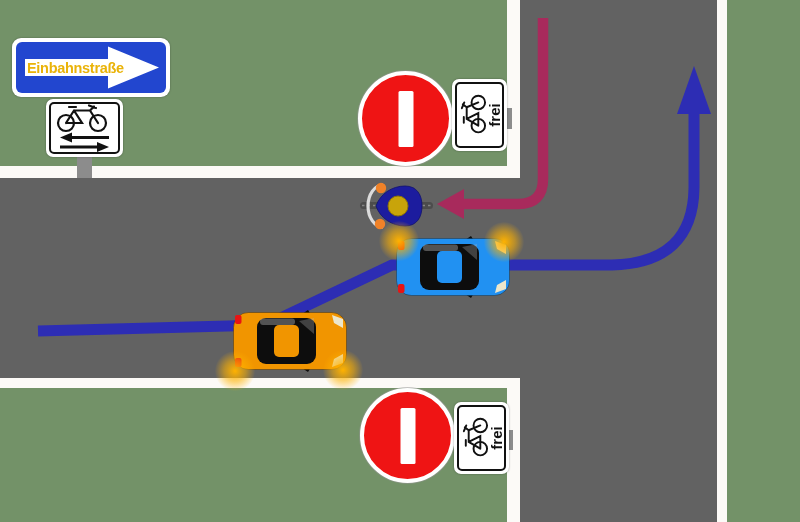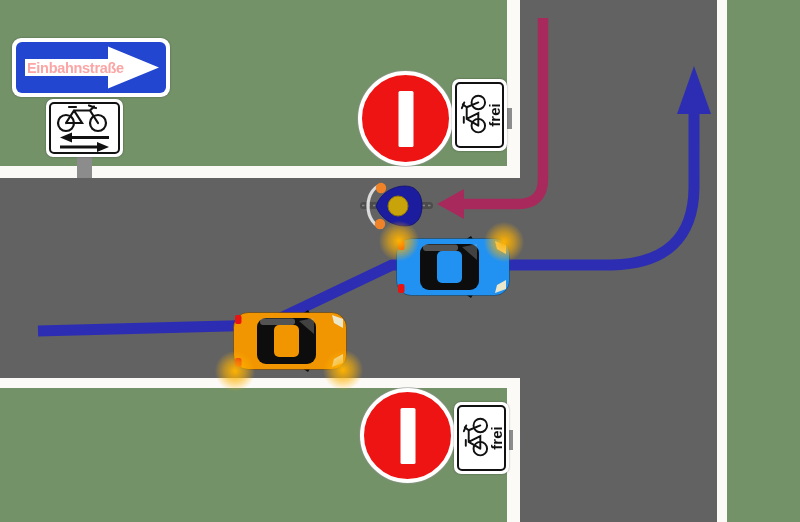--- a/index.html
+++ b/index.html
@@ -10,21 +10,21 @@
   }
   
   .sidewalk{position:absolute;background:var(--sidewalk,#fcfaf7);}
   .grass{position:absolute;background:var(--grass,#739268);}
   
   .routes{position:absolute;left:0;top:0;width:800px;height:522px;pointer-events:none;}
   
   .ow-sign{position:absolute;left:12px;top:38px;width:158px;height:59px;background:#fff;border-radius:9px;box-shadow:0 0 2px rgba(0,0,0,.35);}
   .ow-blue{position:absolute;inset:4px;background:var(--sign-blue,#2246cf);border-radius:6px;overflow:hidden;}
   .ow-blue svg{position:absolute;left:0;top:0;width:100%;height:100%;}
-  .ow-text{position:absolute;left:11px;top:50%;transform:translateY(-50%);font-weight:bold;font-size:14.5px;letter-spacing:-0.3px;color:#fca5a5;white-space:nowrap;}
+  .ow-text{position:absolute;left:11px;top:50%;transform:translateY(-50%);font-weight:bold;font-size:14.5px;letter-spacing:-0.3px;color:#eab308;white-space:nowrap;}
   
   .plate{position:absolute;background:#fff;border-radius:7px;box-shadow:0 0 2px rgba(0,0,0,.4);}
   .plate-border{position:absolute;inset:3px;border:2.5px solid #111;border-radius:5px;display:flex;align-items:center;justify-content:center;}
   .rot-wrap{position:absolute;left:50%;top:50%;width:62px;height:46px;transform:translate(-50%,-50%) rotate(-90deg);display:flex;flex-direction:column;align-items:center;justify-content:center;}
   .frei-text{font-weight:bold;font-size:15px;line-height:1.05;color:#111;}
   .post{position:absolute;background:#8c8c8c;}
   
   .no-entry{position:absolute;width:95px;height:95px;border-radius:50%;background:var(--sign-red,#ef1414);border:4.5px solid #fff;box-sizing:border-box;box-shadow:0 0 0 1px rgba(150,150,150,.55);}
   .no-entry-bar{position:absolute;left:50%;top:50%;width:15px;height:56px;transform:translate(-50%,-50%);background:#fff;border-radius:1.5px;}
   

